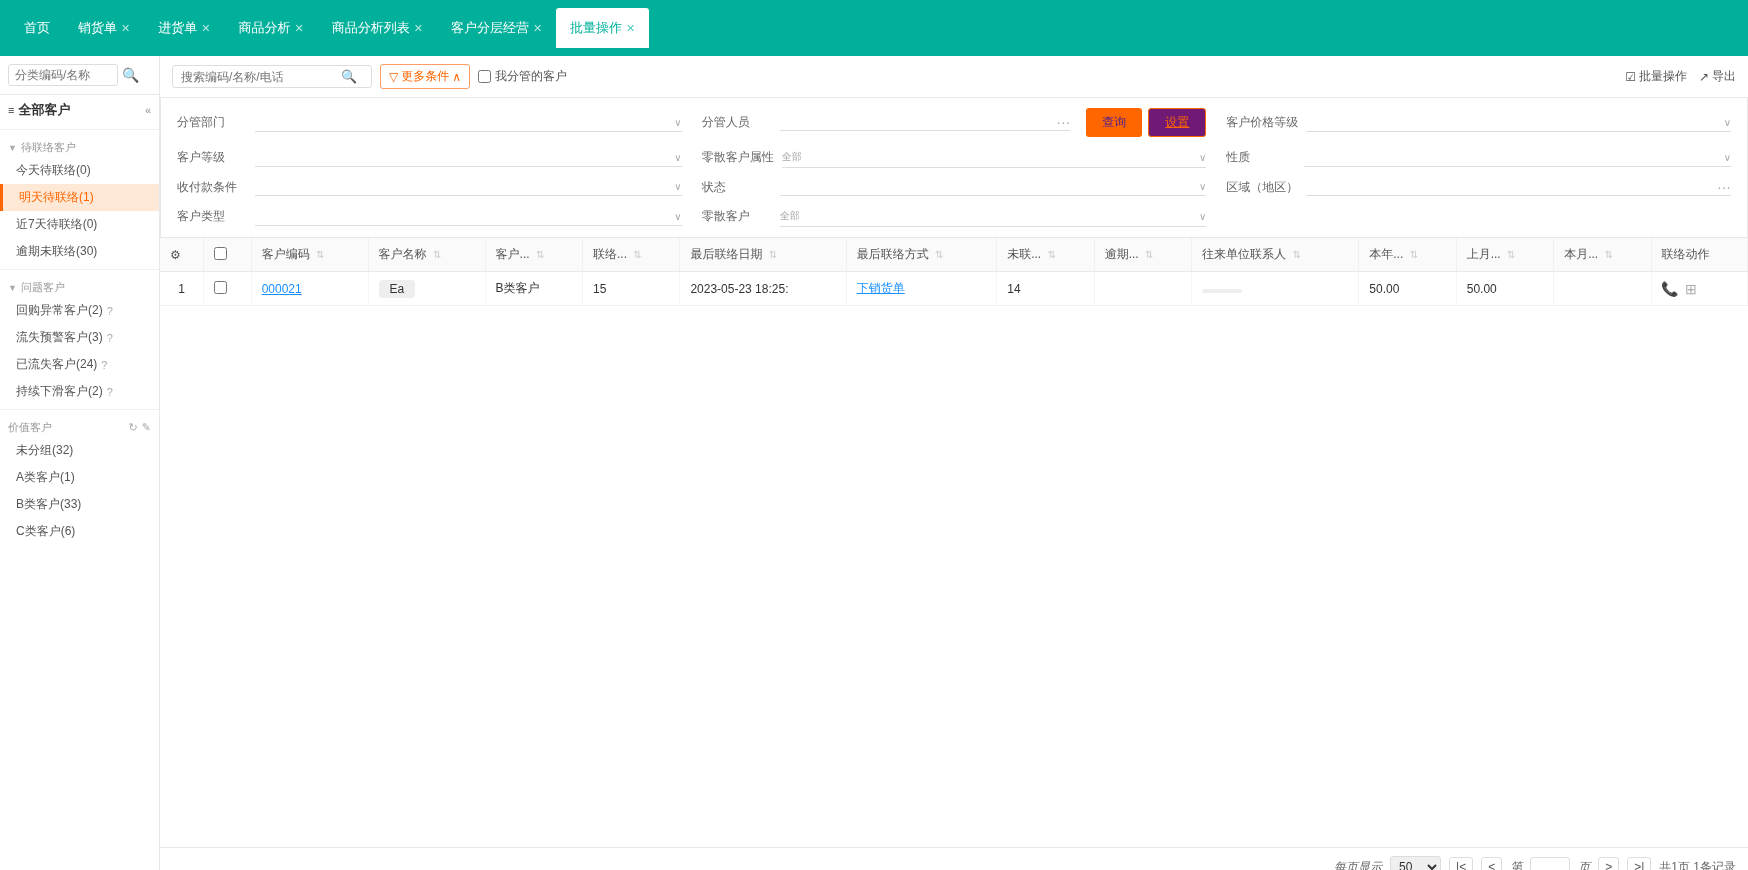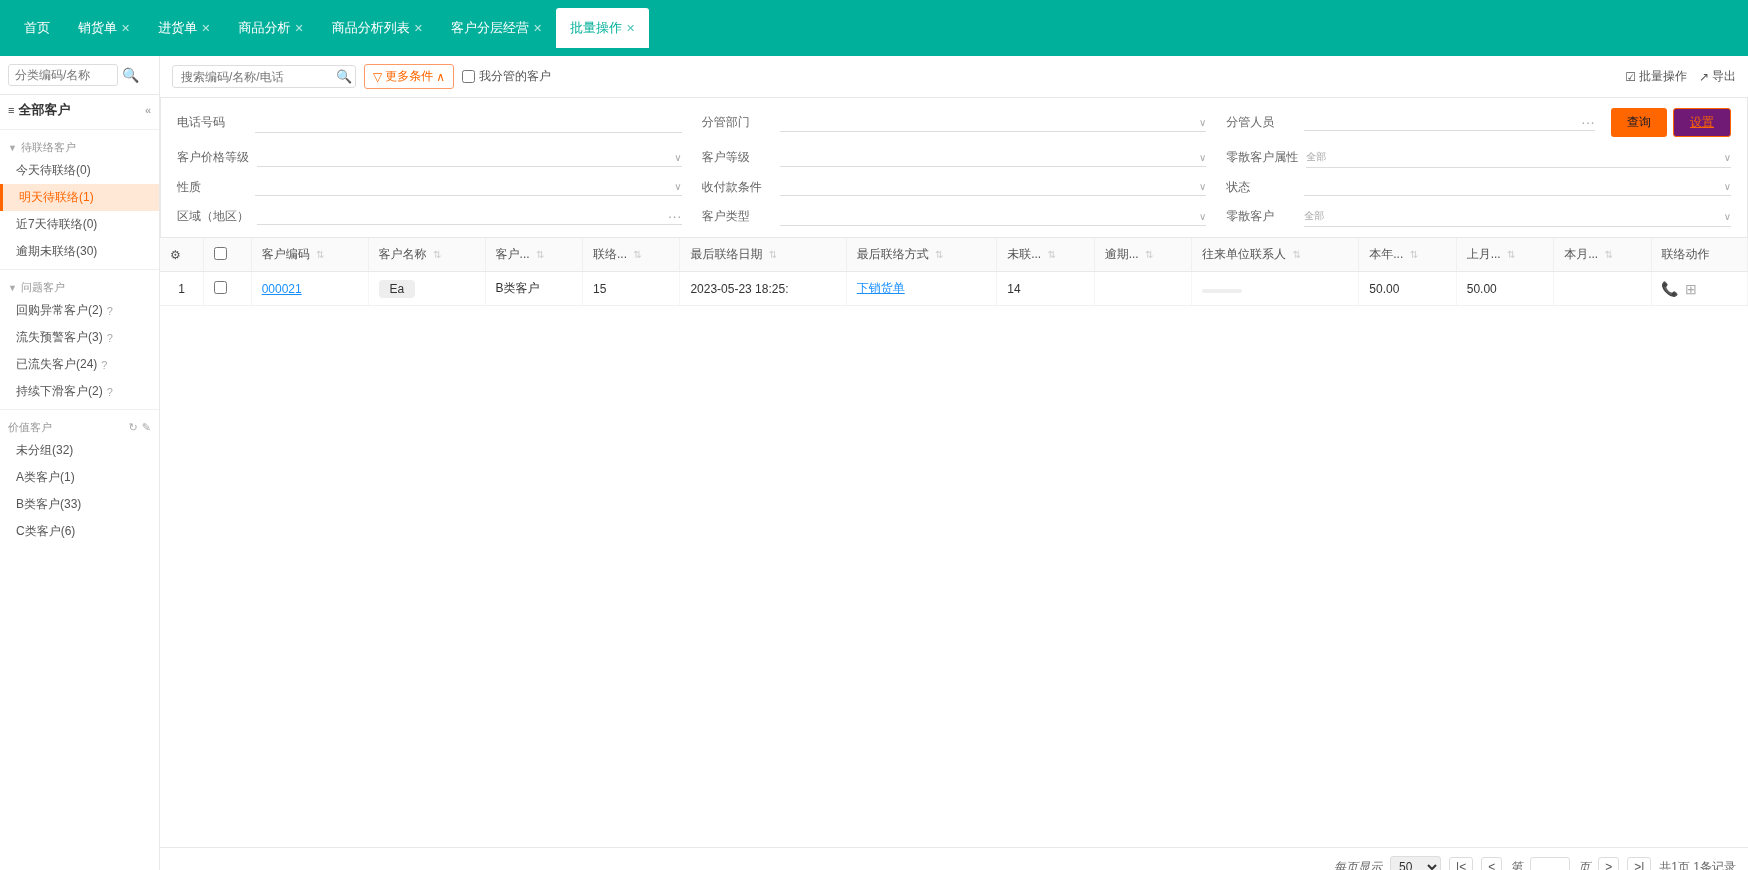--- a/index.html
+++ b/index.html
@@ -28,37 +28,37 @@
     .sidebar-item .help-icon { margin-left: 4px; color: #aaa; font-size: 11px; }
     .sidebar-divider { height: 1px; background: #f0f0f0; margin: 4px 0; }
     .sidebar-value-header { display: flex; align-items: center; color: #999; font-size: 11px; padding: 6px 8px 2px; }
     .sidebar-value-header .icons { margin-left: auto; display: flex; gap: 4px; color: #aaa; }
 
     
     .content { flex: 1; display: flex; flex-direction: column; overflow: hidden; }
 
     
     .toolbar { background: #fff; padding: 8px 12px; display: flex; align-items: center; border-bottom: 1px solid #e8e8e8; gap: 8px; }
-    .toolbar-search { display: flex; align-items: center; border: 1px solid #ddd; border-radius: 3px; padding: 3px 8px; width: 184px; }
+    .toolbar-search { display: flex; align-items: center; border: 1px solid #ddd; border-radius: 3px; padding: 3px 8px; width: 200px; }
     .toolbar-search input { border: none; outline: none; font-size: 12px; width: 160px; }
     .toolbar-search .icon { color: #aaa; font-size: 13px; cursor: pointer; }
     .filter-btn { display: flex; align-items: center; gap: 3px; color: #ff6600; cursor: pointer; font-size: 12px; border: 1px solid #ff9966; border-radius: 3px; padding: 3px 8px; }
     .checkbox-label { display: flex; align-items: center; gap: 4px; color: #555; font-size: 12px; cursor: pointer; }
     .toolbar-right { margin-left: auto; display: flex; align-items: center; gap: 12px; }
     .toolbar-action { display: flex; align-items: center; gap: 3px; color: #555; cursor: pointer; font-size: 12px; }
 
     
     .filter-panel { background: #fff; border: 1px solid #e8e8e8; border-top: none; padding: 10px 16px; display: grid; grid-template-columns: repeat(3, 1fr); gap: 10px 20px; }
     .filter-row { display: flex; align-items: center; gap: 8px; }
     .filter-label { color: #666; font-size: 12px; white-space: nowrap; min-width: 70px; }
     .filter-input { flex: 1; border: none; border-bottom: 1px solid #ddd; padding: 3px 0; font-size: 12px; outline: none; color: #333; background: transparent; }
     .filter-select { flex: 1; border: none; border-bottom: 1px solid #ddd; padding: 3px 0; font-size: 12px; outline: none; color: #333; background: transparent; display: flex; justify-content: space-between; align-items: center; cursor: pointer; }
     .filter-select span { color: #aaa; font-size: 10px; }
     .filter-dots { color: #aaa; cursor: pointer; font-size: 14px; }
-    .btn-query { background: #ff6600; color: #0f172a; border: none; border-radius: 3px; padding: 5px 16px; cursor: pointer; font-size: 12px; }
+    .btn-query { background: #ff6600; color: #4c1d95; border: none; border-radius: 3px; padding: 5px 16px; cursor: pointer; font-size: 12px; }
     .btn-settings { background: #701a75; color: #ff6600; border: 1px solid #ff6600; border-radius: 3px; padding: 5px 16px; cursor: pointer; font-size: 12px; text-decoration: underline; }
 
     
     .table-area { flex: 1; overflow: auto; background: #fff; }
     .data-table { width: 100%; border-collapse: collapse; font-size: 12px; }
     .data-table th { background: #fafafa; border-bottom: 1px solid #e8e8e8; border-right: 1px solid #f0f0f0; padding: 8px 10px; text-align: left; font-weight: normal; color: #555; white-space: nowrap; position: sticky; top: 0; z-index: 1; }
     .data-table th .sort-icon { color: #ccc; font-size: 10px; margin-left: 3px; }
     .data-table td { border-bottom: 1px solid #f0f0f0; border-right: 1px solid #f5f5f5; padding: 8px 10px; color: #333; white-space: nowrap; }
     .table-link { color: #1890ff; cursor: pointer; text-decoration: underline; }
     .row-num { color: #999; text-align: center; }
@@ -212,24 +212,20 @@
         </div>
         <div class="toolbar-action">
           <span>↗</span>
           <span>导出</span>
         </div>
       </div>
     </div>
 
     <div class="filter-panel">
 
-      <div class="filter-row">
-        <span class="filter-label">电话号码</span>
-        <input type="text" class="filter-input" style="">
-      </div>
       <div class="filter-row">
         <span class="filter-label">分管部门</span>
         <div class="filter-select">
           <span></span>
             <span>∨</span>
         </div>
       </div>
       <div class="filter-row">
         <span class="filter-label">分管人员</span>
         <div style="flex:1; border-bottom:1px solid #ddd; display:flex; justify-content:flex-end;">

